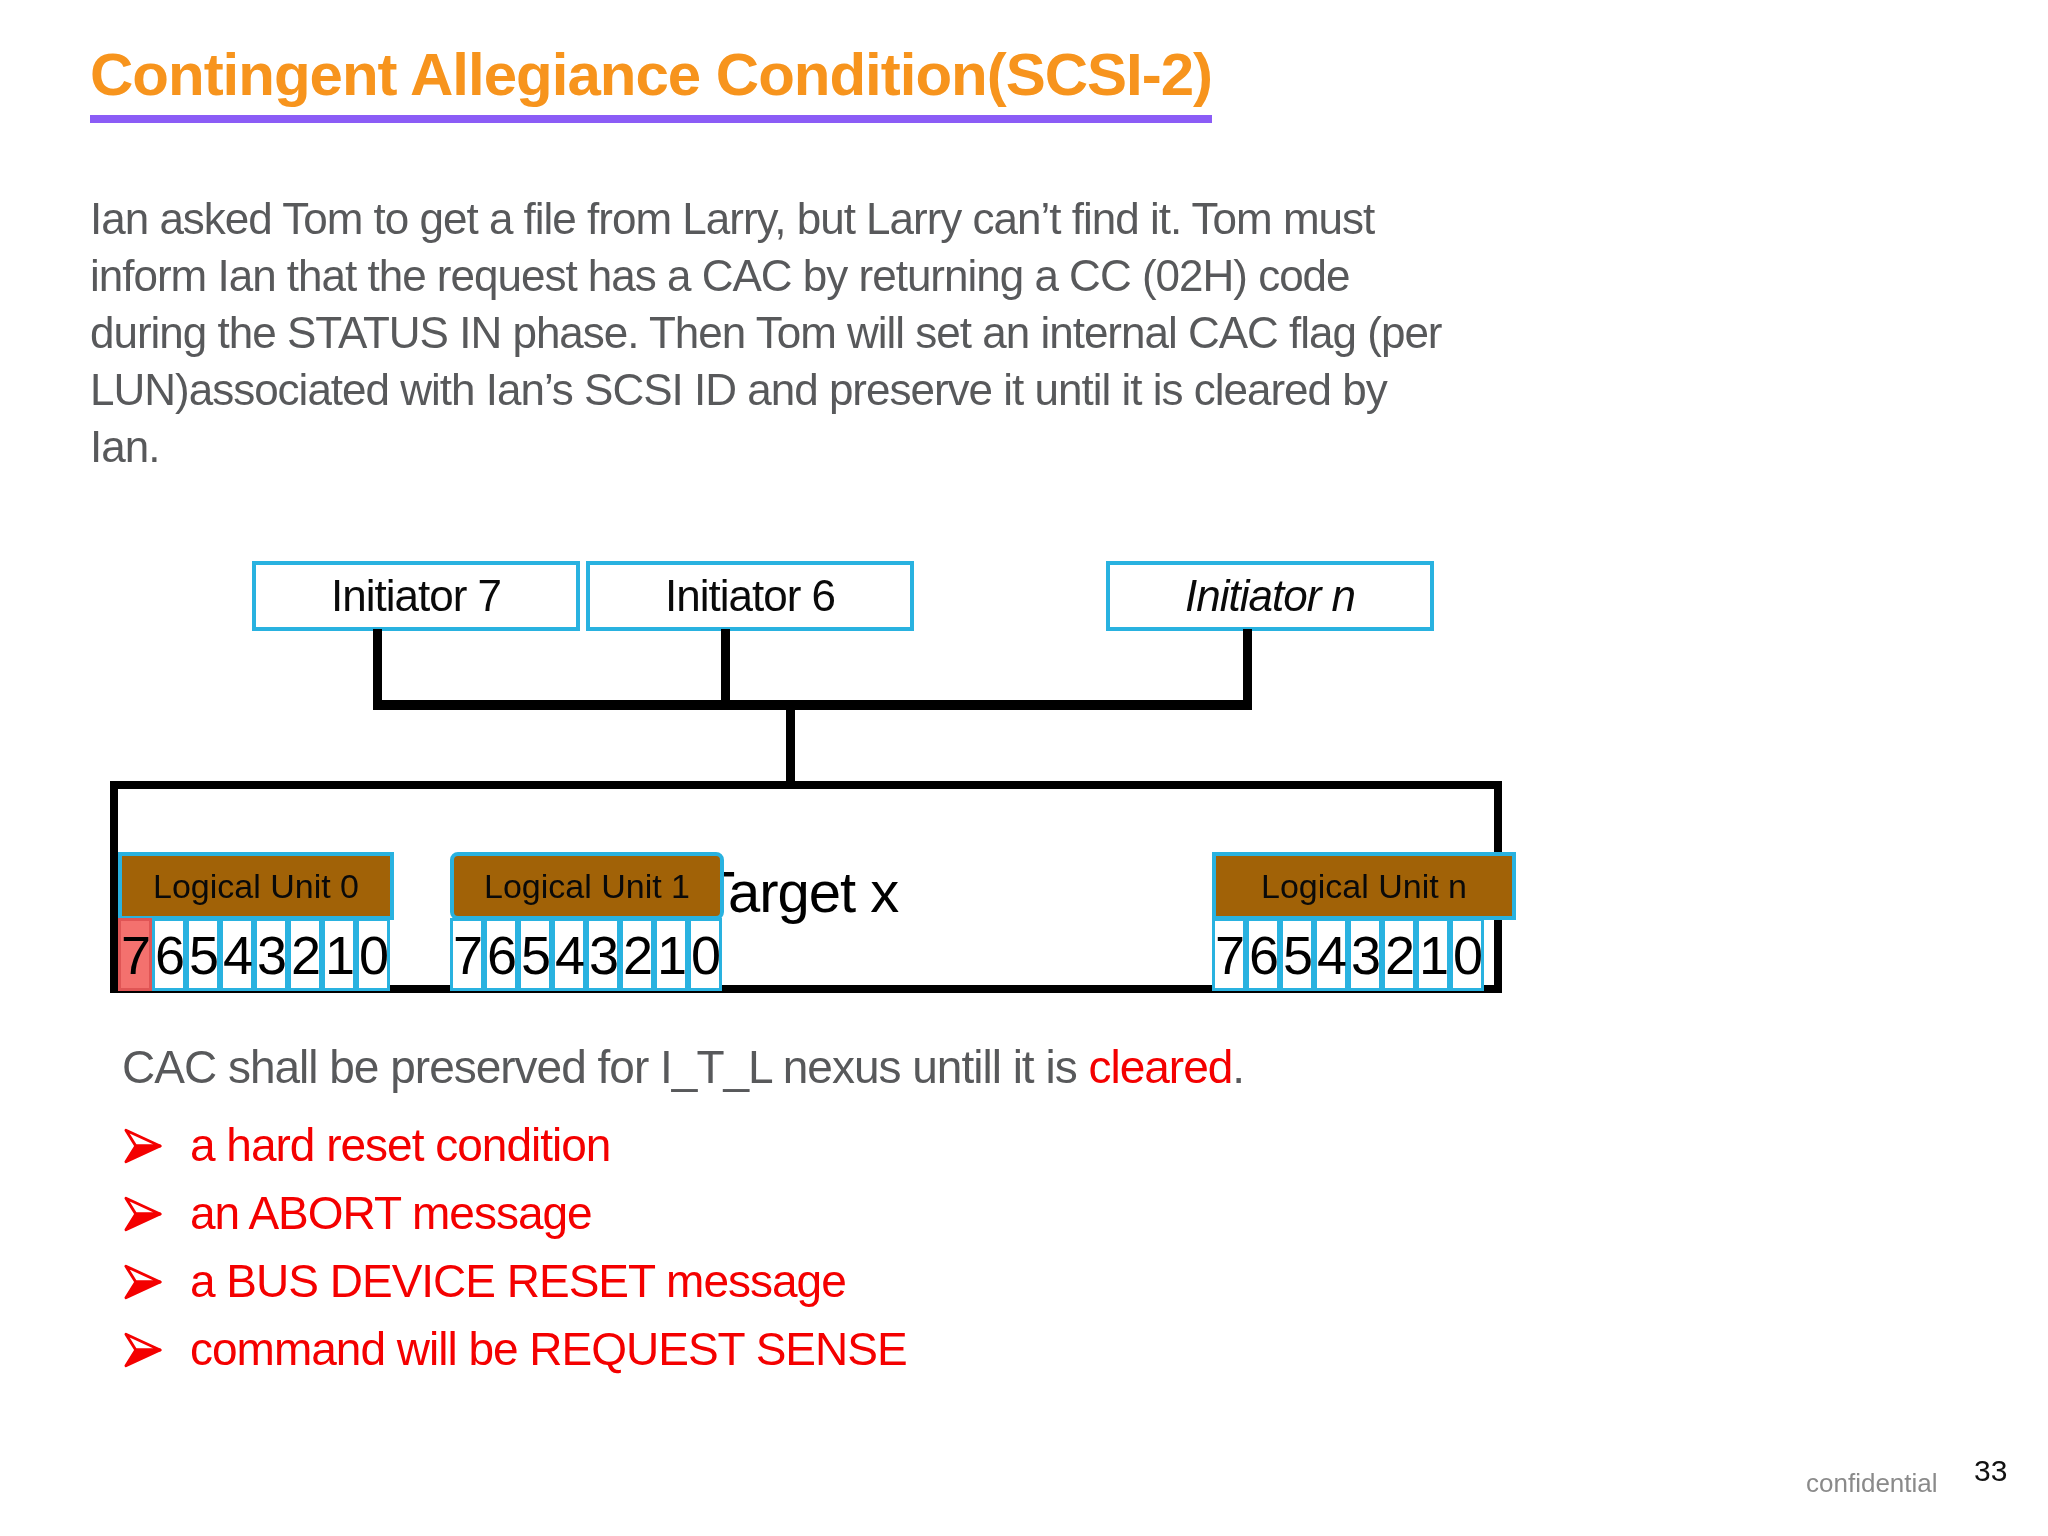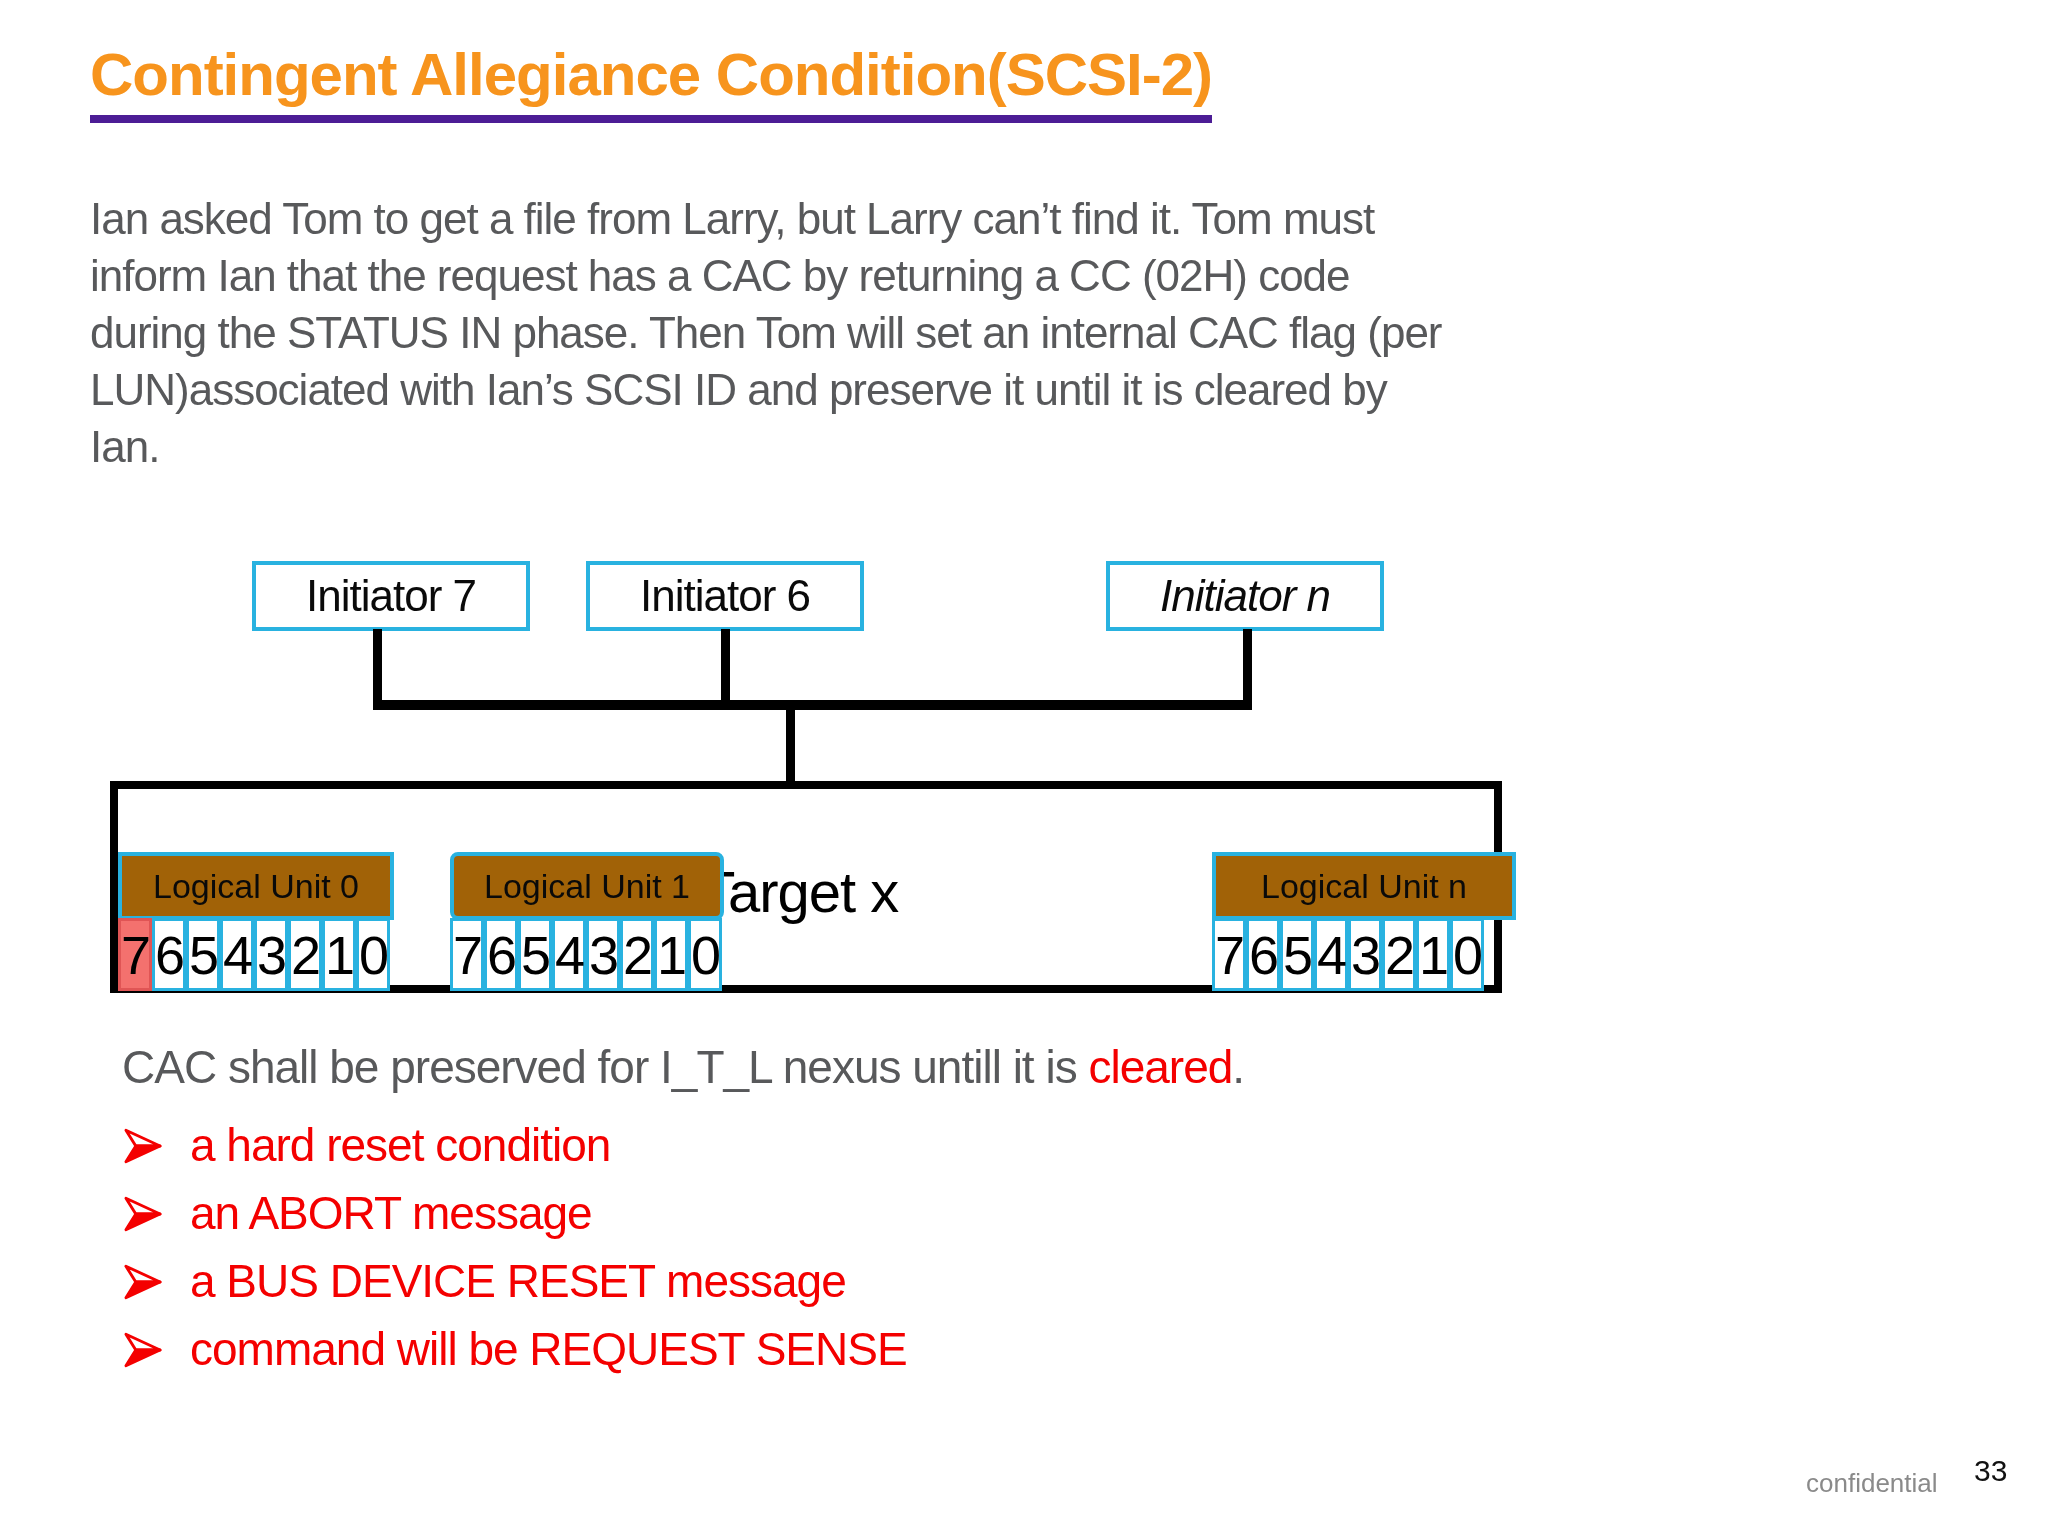--- a/index.html
+++ b/index.html
@@ -4,29 +4,29 @@
 <style>
   html,body{margin:0;padding:0;background:#ffffff;}
   #slide{
     position:relative;width:2048px;height:1536px;background:#ffffff;overflow:hidden;
     font-family:"Liberation Sans","DejaVu Sans",sans-serif;
   }
   
   .title{
     position:absolute;left:90px;top:40px;display:inline-block;
     font-size:60px;font-weight:700;letter-spacing:-1px;color:#F7941D;
-    border-bottom:8px solid #4c1d95;padding-bottom:6px;white-space:nowrap;
+    border-bottom:8px solid #8b5cf6;padding-bottom:6px;white-space:nowrap;
   }
   
   .para{position:absolute;left:90px;top:190px;color:#58595B;font-size:44px;
     line-height:57px;letter-spacing:-1px;}
   .para div{white-space:nowrap;}
   
   .init-box{
-    position:absolute;top:561px;height:70px;width:278px;box-sizing:border-box;
+    position:absolute;top:561px;height:70px;width:328px;box-sizing:border-box;
     background:#fff;border:4px solid #29B2E0;color:#0a0a0a;font-size:44px;
     display:flex;align-items:center;justify-content:center;white-space:nowrap;letter-spacing:-1px;
   }
   .ib7{left:252px;} .ib6{left:586px;} .ibn{left:1106px;font-style:italic;}
   .vline,.hline{position:absolute;background:#000;}
   .stub{width:9px;height:78px;top:629px;}
   .s7{left:373px;} .s6{left:721px;} .sn{left:1243px;}
   .bus{left:373px;top:700px;width:879px;height:10px;}
   .drop{left:786px;top:708px;width:9px;height:76px;}
   .target-box{

